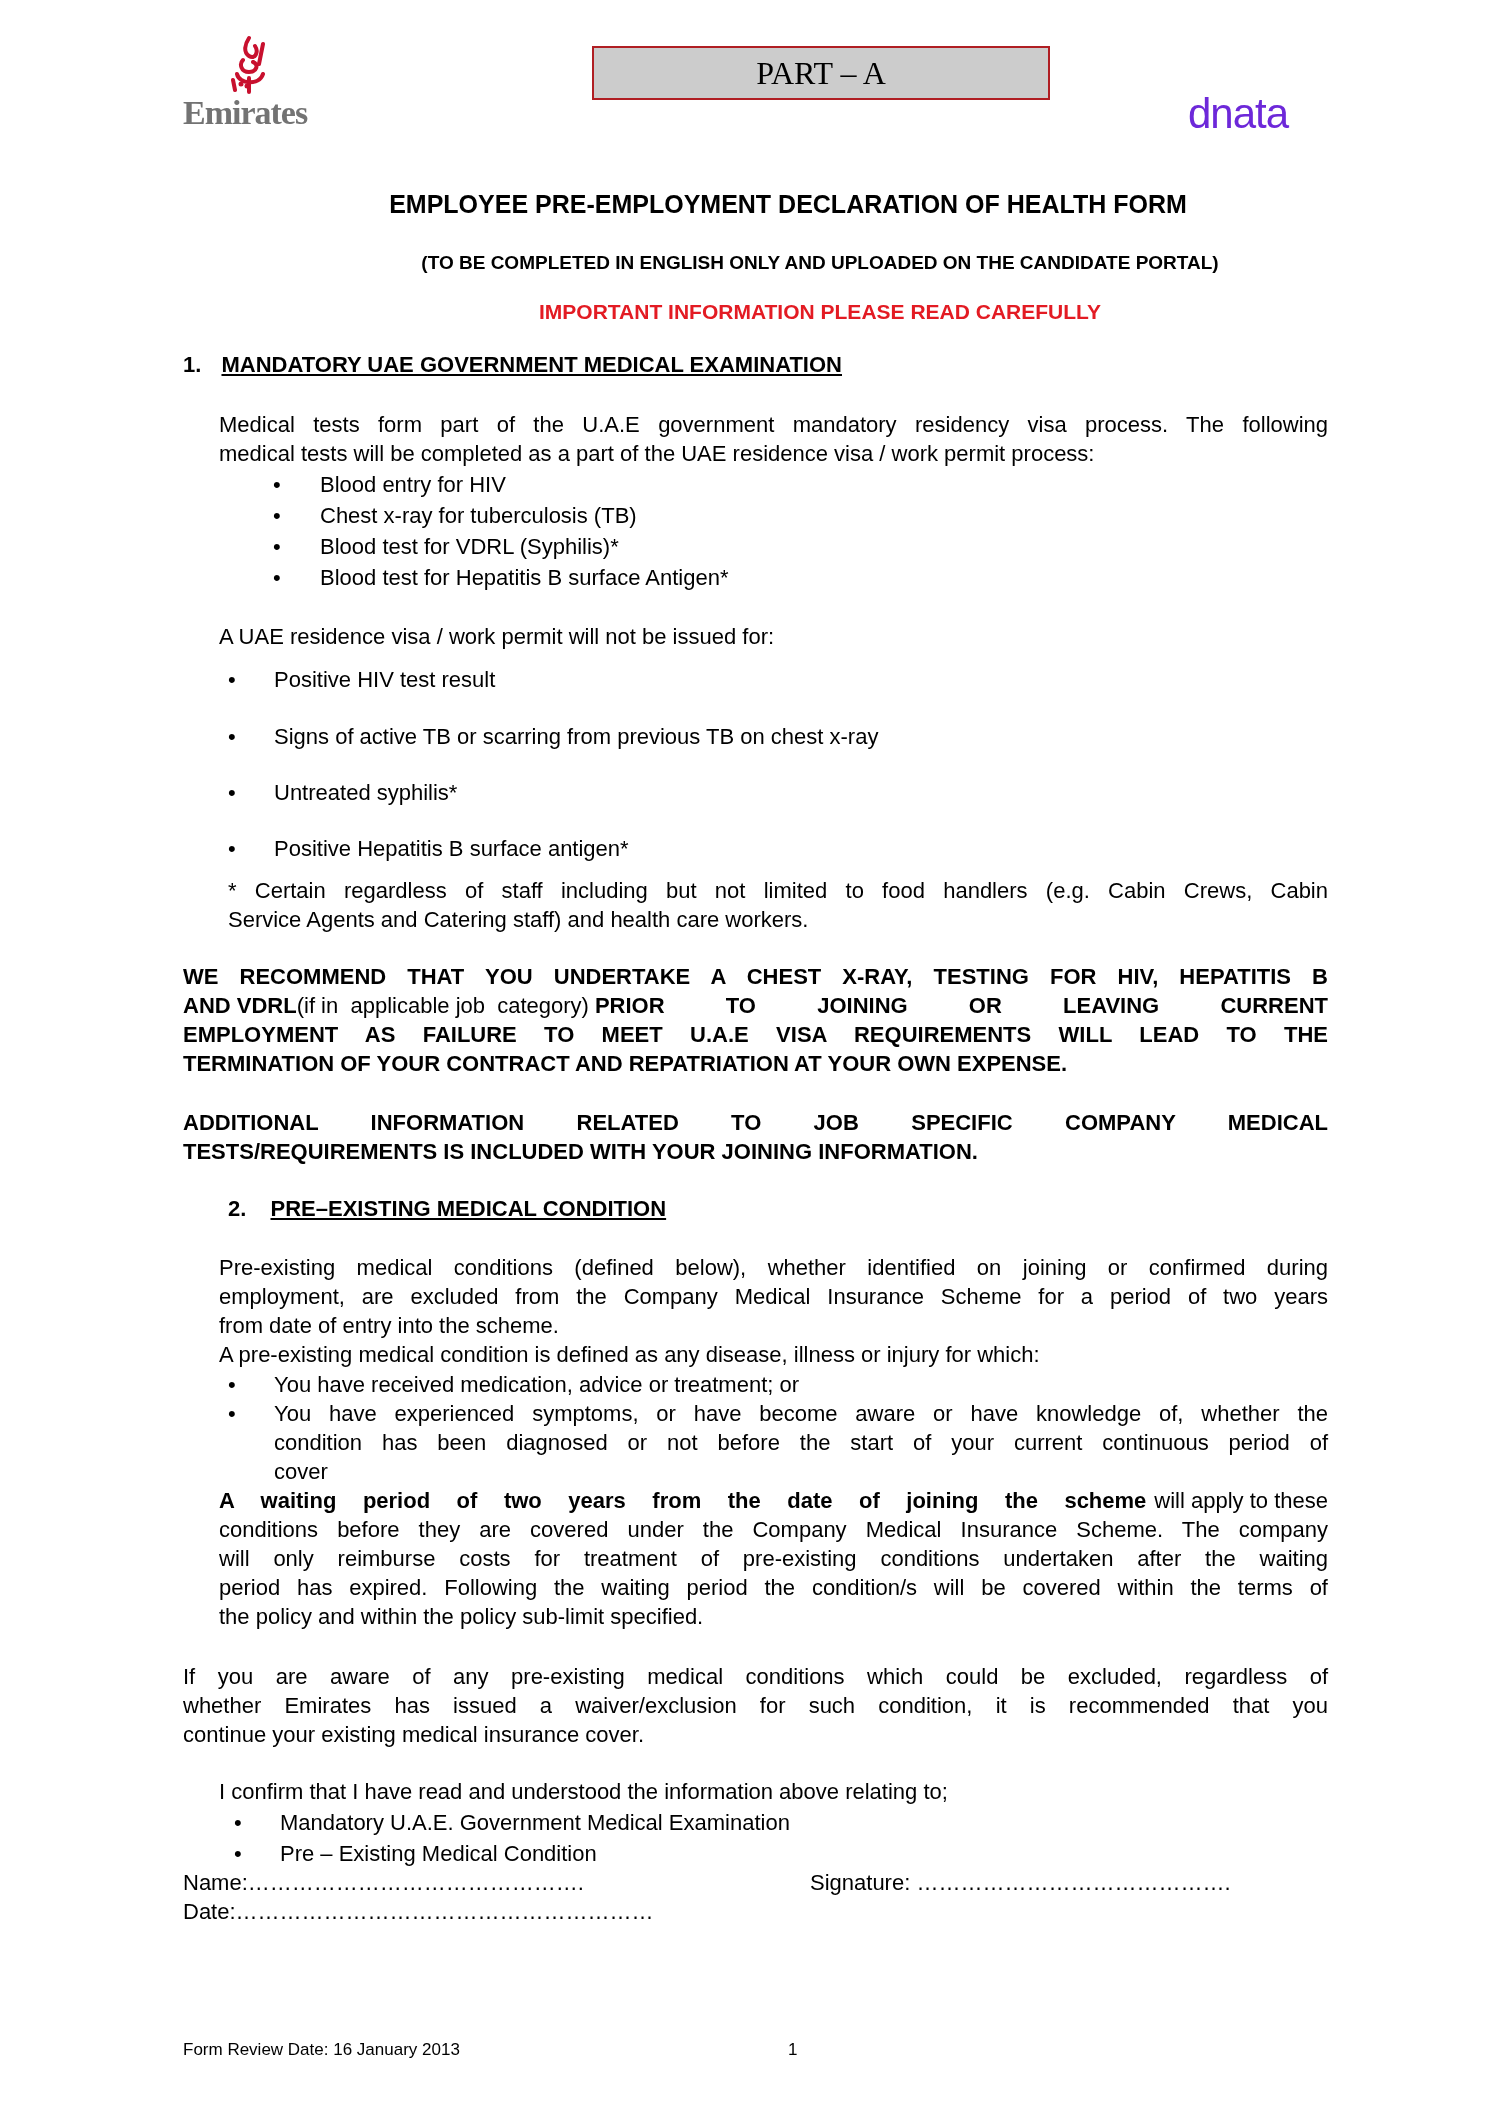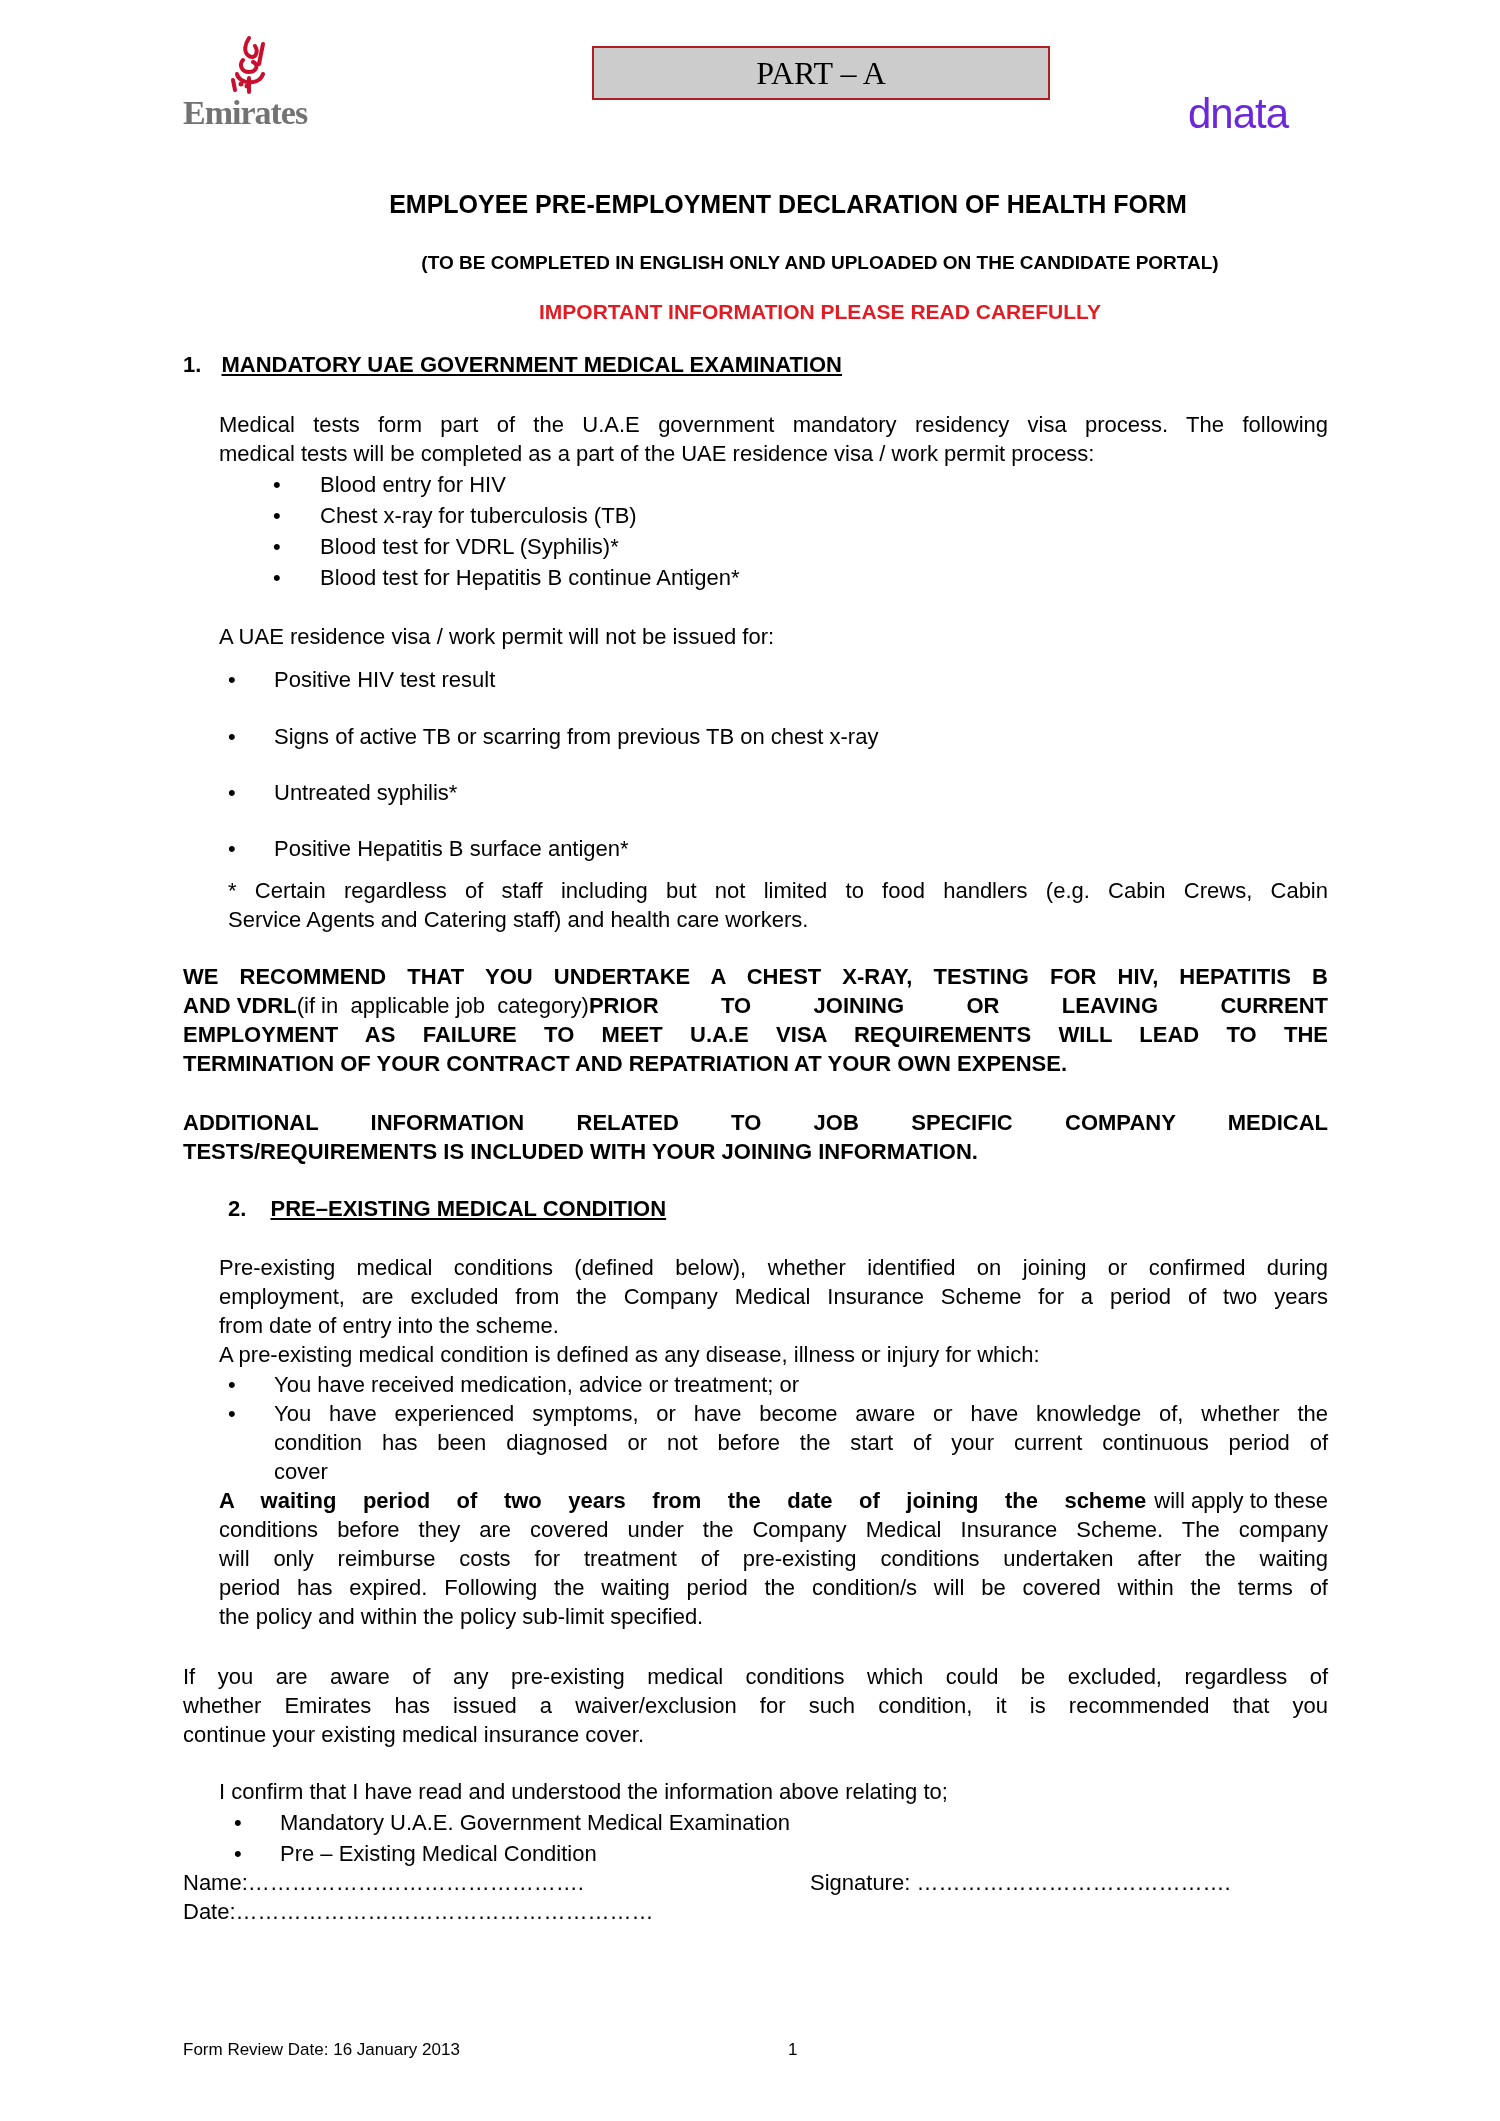--- a/index.html
+++ b/index.html
@@ -70,21 +70,21 @@
   <div class="bullet-row" style="left:273px; top:501px;">
       <span class="dot">•</span>
       <span class="txt" style="left:47px; white-space:nowrap;">Chest x-ray for tuberculosis (TB)</span>
     </div>
   <div class="bullet-row" style="left:273px; top:532px;">
       <span class="dot">•</span>
       <span class="txt" style="left:47px; white-space:nowrap;">Blood test for VDRL (Syphilis)*</span>
     </div>
   <div class="bullet-row" style="left:273px; top:563px;">
       <span class="dot">•</span>
-      <span class="txt" style="left:47px; white-space:nowrap;">Blood test for Hepatitis B continue Antigen*</span>
+      <span class="txt" style="left:47px; white-space:nowrap;">Blood test for Hepatitis B surface Antigen*</span>
     </div>
 </div>
 
 <div class="abs body-text" style="left:219px; top:622px;">A UAE residence visa / work permit will not be issued for:</div>
 
 <div>
   <div class="bullet-row" style="left:228px; top:665px;">
       <span class="dot">•</span>
       <span class="txt" style="left:46px; white-space:nowrap;">Positive HIV test result</span>
     </div>
@@ -105,21 +105,21 @@
 <div class="abs body-text" style="left:228px; top:876px; width:1100px;">
   <div class="justify">* Certain regardless of staff including but not limited to food handlers (e.g. Cabin Crews, Cabin</div>
   <div>Service Agents and Catering staff) and health care workers.</div>
 </div>
 
 <div class="abs body-text bold" style="left:183px; top:962px; width:1145px;">
   <div class="justify">WE RECOMMEND THAT YOU UNDERTAKE A CHEST X-RAY, TESTING FOR HIV,  HEPATITIS B</div>
   <div style="display:flex; justify-content:space-between;">
     <span>AND  VDRL</span>
     <span style="font-weight:normal; white-space:pre;">(if in  applicable job  category)</span>
-    <span style="flex:1; text-align:justify; text-align-last:justify; ">PRIOR  TO  JOINING  OR  LEAVING  CURRENT</span>
+    <span style="flex:1; text-align:justify; text-align-last:justify; margin-left:6px;">PRIOR  TO  JOINING  OR  LEAVING  CURRENT</span>
   </div>
   <div class="justify">EMPLOYMENT AS FAILURE TO MEET U.A.E VISA REQUIREMENTS WILL LEAD TO THE</div>
   <div>TERMINATION OF YOUR CONTRACT AND REPATRIATION AT YOUR OWN EXPENSE.</div>
 </div>
 
 <div class="abs body-text bold" style="left:183px; top:1108px; width:1145px;">
   <div class="justify">ADDITIONAL INFORMATION RELATED TO JOB SPECIFIC COMPANY MEDICAL</div>
   <div>TESTS/REQUIREMENTS IS INCLUDED WITH YOUR JOINING INFORMATION.</div>
 </div>
 

